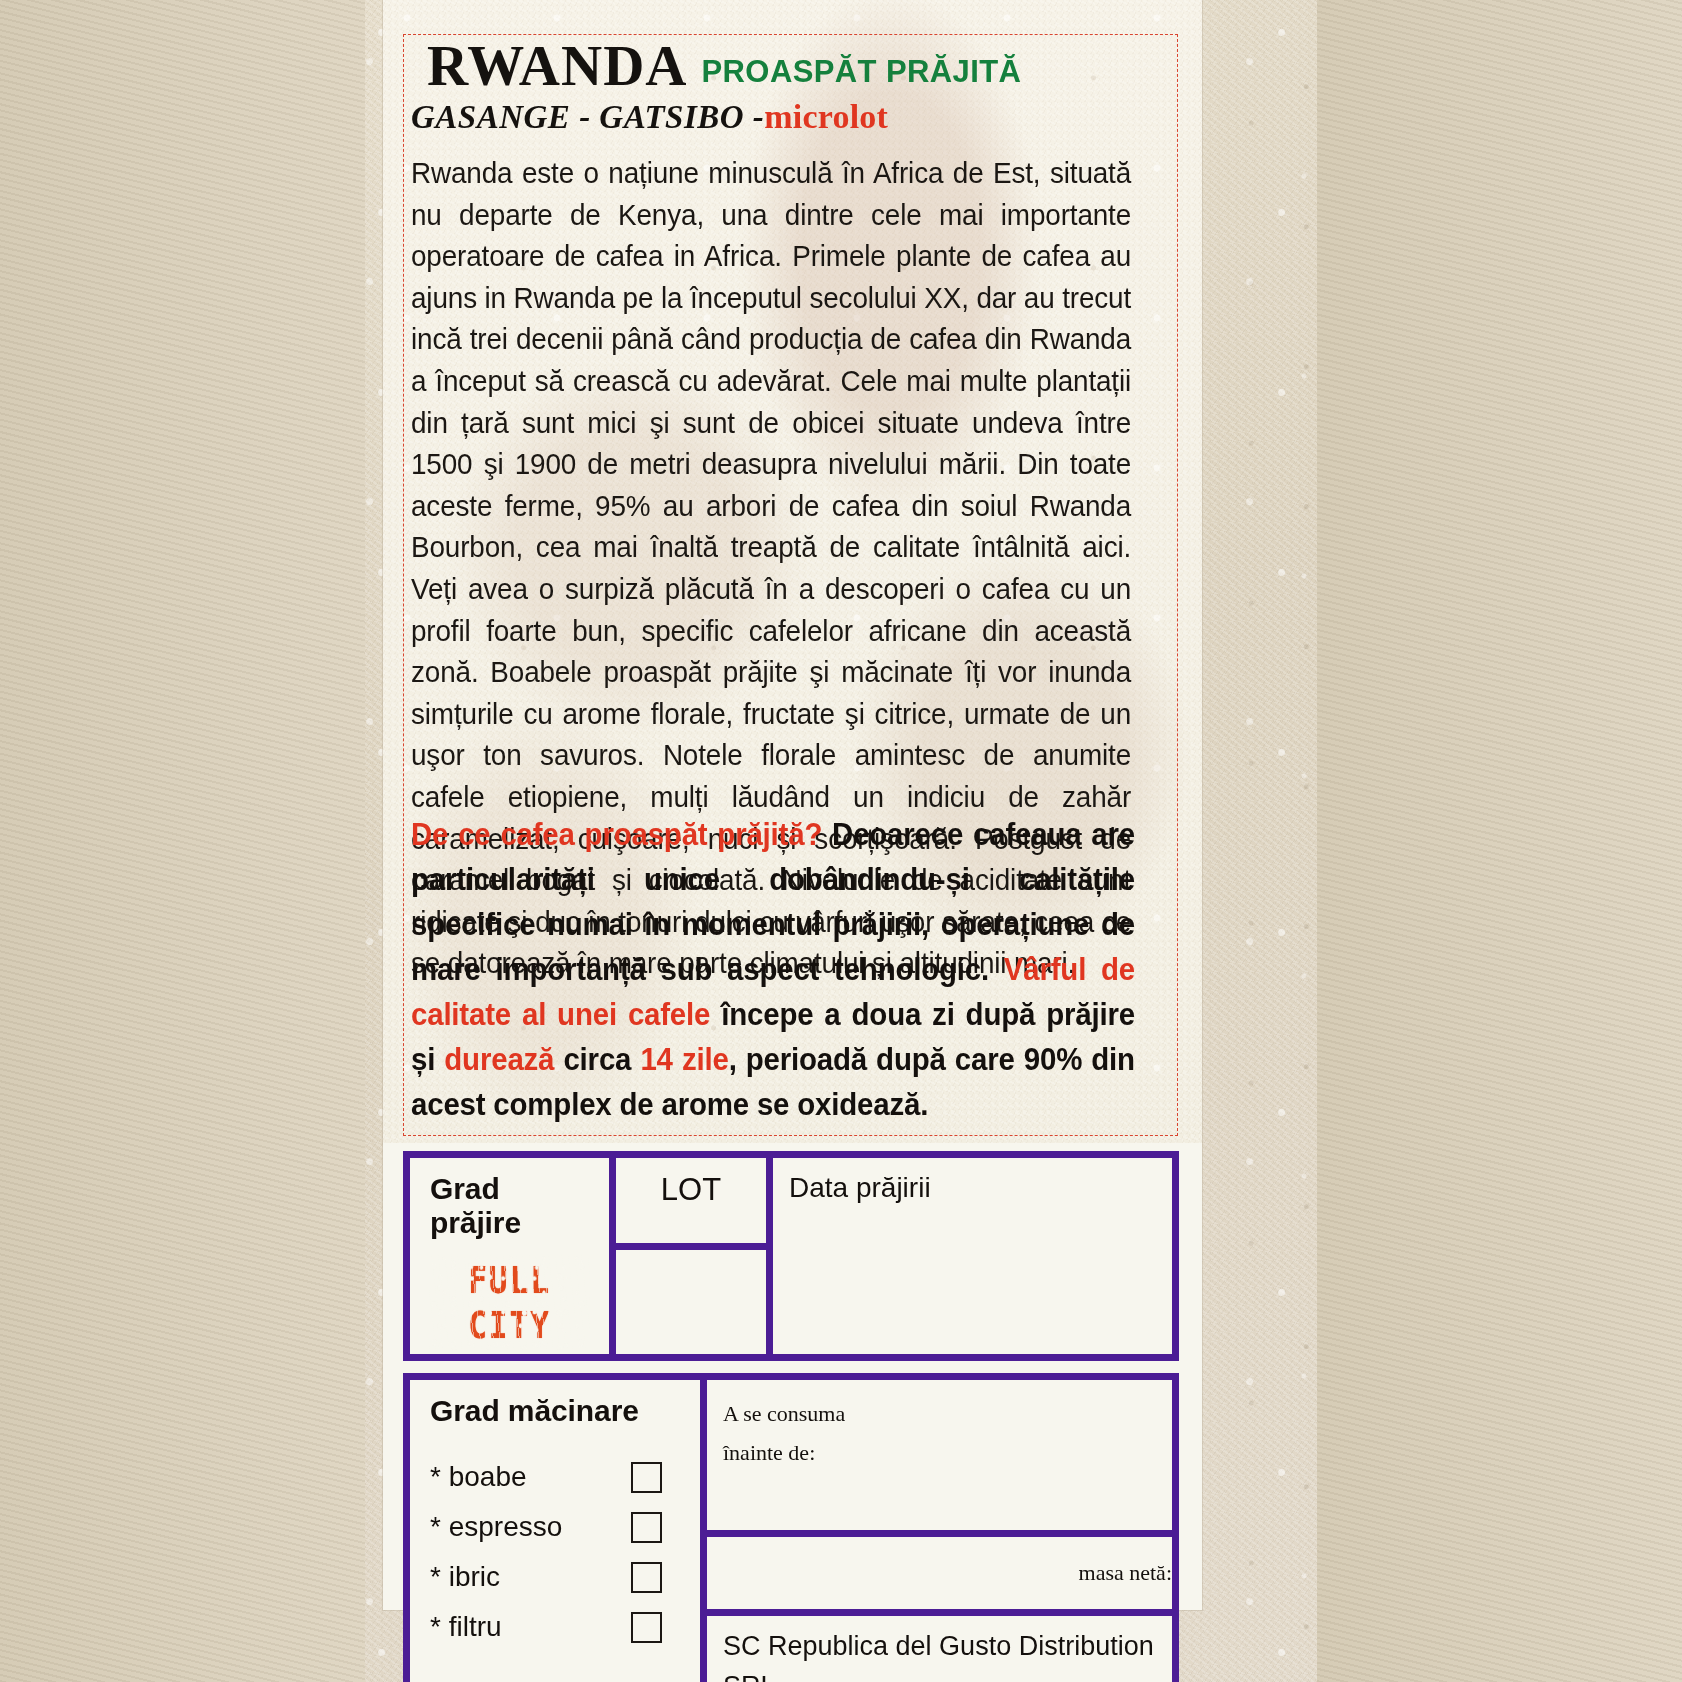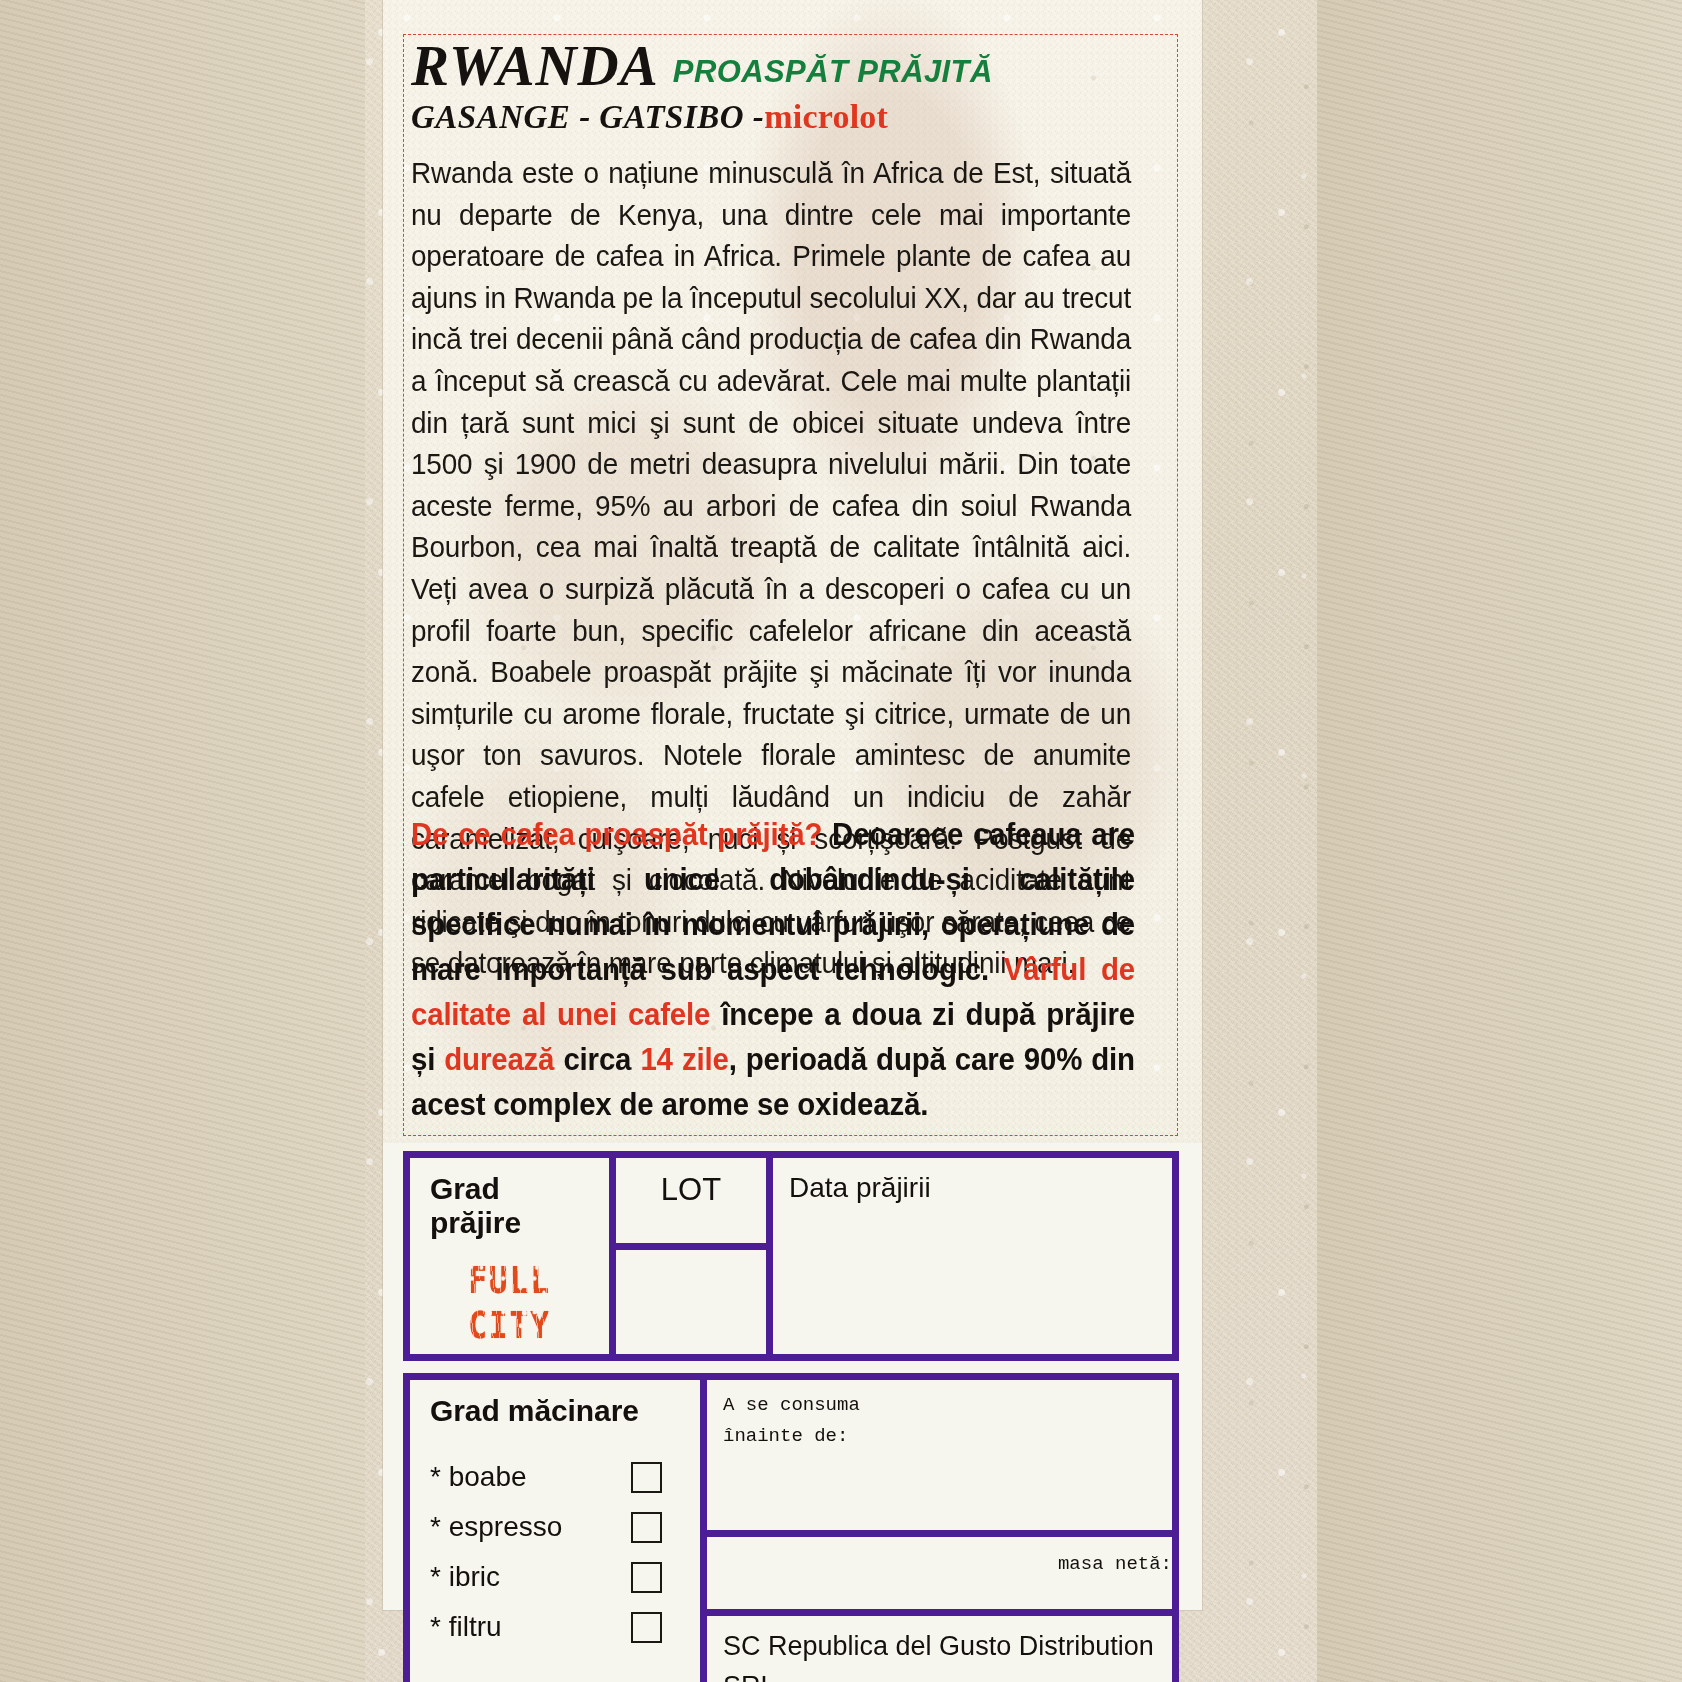--- a/index.html
+++ b/index.html
@@ -71,22 +71,22 @@
     position:absolute;left:20px;top:34px;width:775px;height:1102px;
     border:1px dashed #d9452f;
     box-sizing:border-box;
     pointer-events:none;
   }
 
   #content{position:absolute;left:0;top:0;right:0;bottom:0;}
 
   
   .head-row{
-    position:absolute;left:28px;top:37px;width:760px;
-    display:flex;align-items:baseline;gap:14px;font-style:italic;
+    position:absolute;left:44px;top:37px;width:760px;
+    display:flex;align-items:baseline;gap:14px;
   }
   .h-rwanda{
     font-family:"Liberation Serif", serif;
     font-weight:700;
     font-size:57px;
     letter-spacing:1px;
     color:#15120f;
     line-height:1;
   }
   .h-fresh{
@@ -210,22 +210,22 @@
   }
   .grind-label{
     font-family:"Liberation Sans", sans-serif;
     font-size:28px;color:#14100d;
   }
   .chk{
     width:27px;height:27px;border:2.5px solid #1b1713;background:#f7f6ee;
   }
 
   .small-line{
-    font-family:Liberation Mono, monospace;
-    font-size:19px;color:#14100d;line-height:31px;
+    font-family:Liberation Serif, serif;
+    font-size:22px;color:#14100d;line-height:31px;margin-top:8px;
   }
   .addr-line{
     font-family:"Liberation Sans", sans-serif;
     font-size:27px;color:#14100d;line-height:40px;
   }
 </style>
 </head>
 <body>
 
 <div id="canvas">

